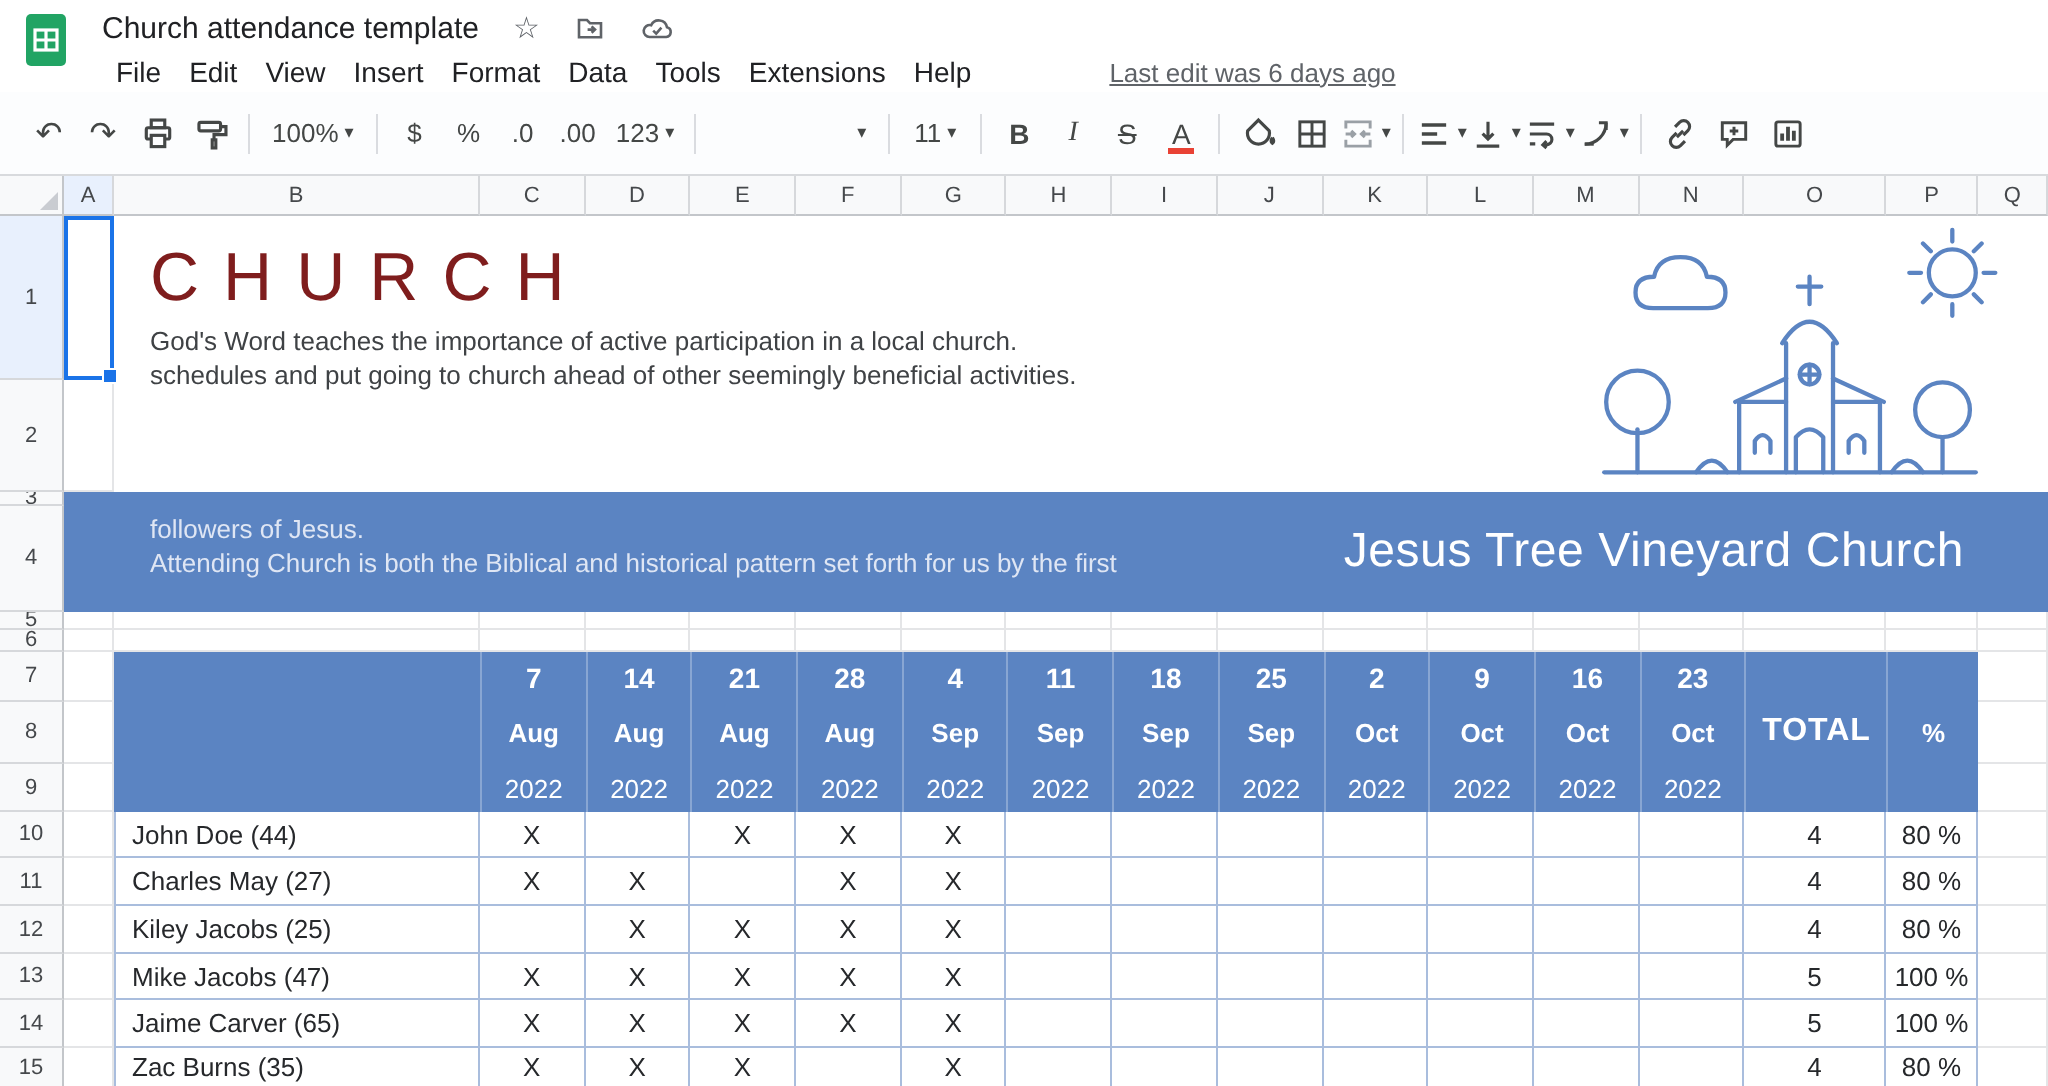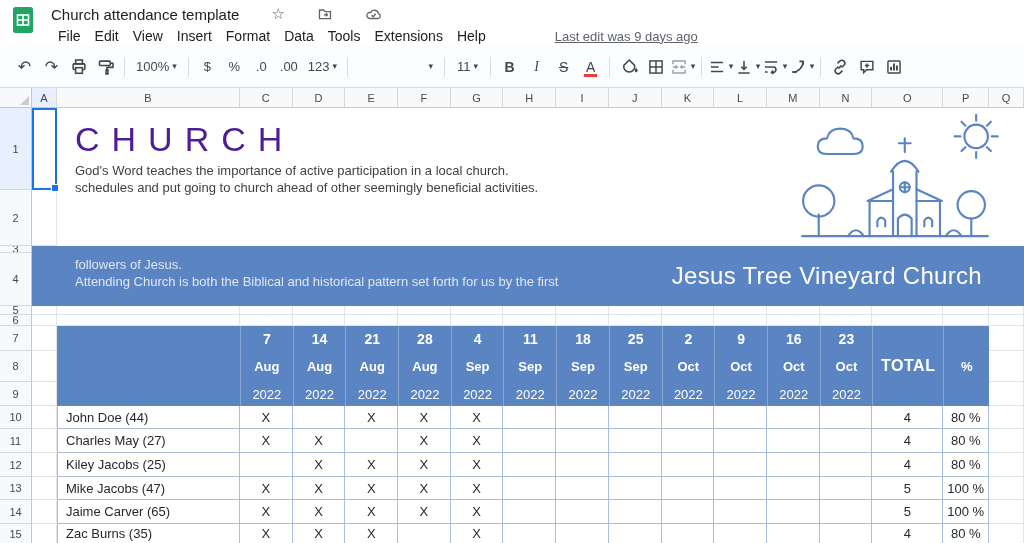--- a/index.html
+++ b/index.html
@@ -3,21 +3,21 @@
 <meta charset="utf-8">
 <style>
   * { box-sizing: border-box; margin: 0; padding: 0; }
   html,body { width:1024px; height:543px; overflow:hidden; background:#fff;
               font-family:"Liberation Sans", sans-serif; }
 
   
   .topbar { display:flex; align-items:flex-start; height:46px; padding-left:9px; background:#fff; }
   .logo { margin-top:6px; }
   .head-right { margin-left:14px; flex:1; }
-  .title-row { display:flex; align-items:center; height:24px; margin-top:2px; gap:32px; }
+  .title-row { display:flex; align-items:center; height:24px; margin-top:2px; gap:17px; }
   .doc-title { font-size:15px; color:#202124; }
   .t-ic { color:#5f6368; font-size:15px; display:flex; align-items:center; }
   .menu-row { display:flex; align-items:center; height:20px;gap:36px; }
   .menus { display:flex; }
   .menu-item { font-size:14px; color:#202124; padding:0 7px; cursor:pointer; }
   .last-edit { margin-left:26px; font-size:13px; color:#5f6368; text-decoration:underline; }
 
   
   .toolbar { height:42px; border-bottom:1px solid #d8dadd; background:#fcfdfe;
              display:flex; align-items:center; padding:0 11px; }
@@ -53,21 +53,21 @@
               display:flex; align-items:center; justify-content:center; font-size:11px; color:#45484b;
               z-index:2; overflow:hidden; }
   .hl { background:#e8f0fd; }
   .bg-cell { background:#fff; border-right:1px solid #e4e5e7; border-bottom:1px solid #e4e5e7; z-index:0; }
 
   .gb { z-index:1; }
   .title-block { grid-area:2/3/4/16; background:#fff; padding:14px 0 0 18px; overflow:hidden; }
   .big-title { font-size:34px; line-height:34px; letter-spacing:7px; color:#595a5c;
                font-weight:500; white-space:nowrap; }
   .t-accent { color:#79a1dc; }
-  .t2 { letter-spacing:12px; color:#4c1d95; }
+  .t2 { letter-spacing:12px; color:#7f1d1d; }
   .desc { margin-top:6px; font-size:13px; color:#3f4245; line-height:17px; }
 
   .illus-block { grid-area:2/14/4/19; background:#fff; display:flex; align-items:center;
                  justify-content:center; overflow:hidden; }
 
   .banner { grid-area:4/2/6/19; background:#5b84c2; color:#fff; display:flex;
             justify-content:space-between; padding:0 42px 0 43px; }
   .banner-left { font-size:13px; line-height:17px; color:#dfe6f4; padding-top:10px; }
   .banner-church { font-size:24px; font-weight:500; letter-spacing:.3px; align-self:center; white-space:nowrap; }
 
@@ -131,21 +131,21 @@
           <div class="menu-item">File</div>
           <div class="menu-item">Edit</div>
           <div class="menu-item">View</div>
           <div class="menu-item">Insert</div>
           <div class="menu-item">Format</div>
           <div class="menu-item">Data</div>
           <div class="menu-item">Tools</div>
           <div class="menu-item">Extensions</div>
           <div class="menu-item">Help</div>
         </div>
-      <span class="last-edit">Last edit was 9 days ago</span>
+      <span class="last-edit">Last edit was 6 days ago</span>
     </div>
   </div>
 </div>
 
 <div class="toolbar">
   <span class="tb arrow-glyph">↶</span>
   <span class="tb arrow-glyph">↷</span>
   <span class="tb">
     <svg width="18" height="18" viewBox="0 0 16 16" fill="none" stroke="currentColor" stroke-width="1.4">
       <rect x="5" y="1.8" width="6" height="3.4"></rect>

